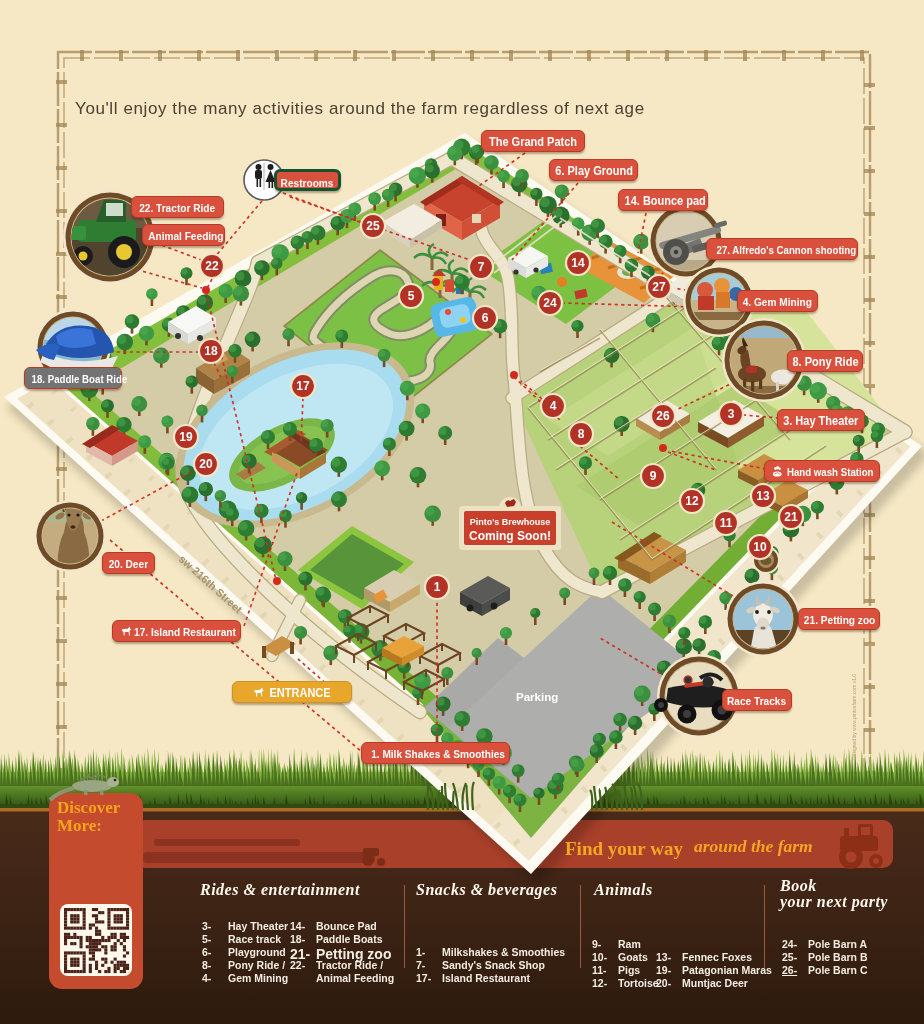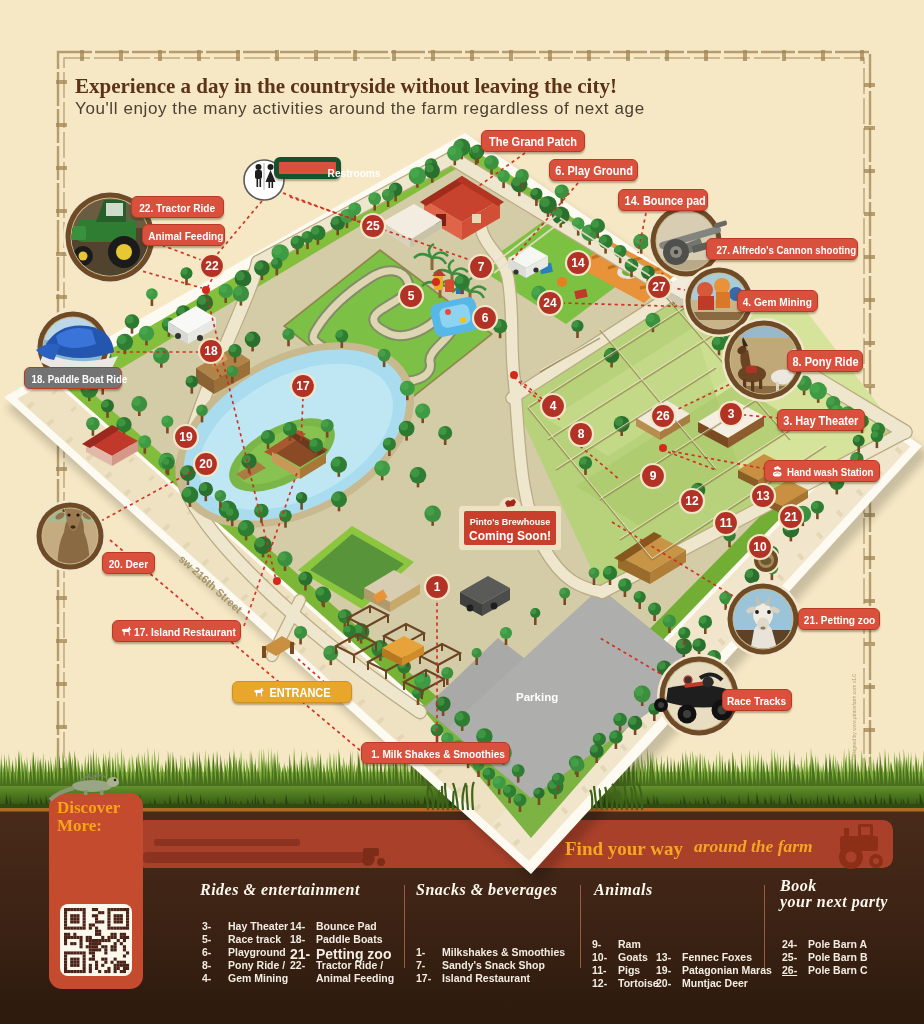--- a/index.html
+++ b/index.html
@@ -1682,21 +1682,20 @@
         <rect x="107.4" y="970.0" width="3.1" height="3.1"></rect>
         <rect x="116.7" y="966.9" width="3.1" height="3.1"></rect>
         <rect x="70.2" y="963.8" width="3.1" height="3.1"></rect>
         <rect x="82.6" y="908.0" width="3.1" height="3.1"></rect>
         <rect x="110.5" y="945.2" width="3.1" height="3.1"></rect>
         <rect x="113.6" y="942.1" width="3.1" height="3.1"></rect>
         <rect x="119.8" y="932.8" width="3.1" height="3.1"></rect>
       </g>
 </svg>
 
-<div style="position:absolute;left:75px;top:74px;font-family:'Liberation Serif',serif;font-weight:bold;font-size:21px;color:#5c3317;">Experience a day in the countryside without leaving the city!</div>
 
 <div style="position:absolute;left:75px;top:99px;font-size:17px;color:#4c4033;letter-spacing:0.6px;transform:scaleX(1.0);transform-origin:0 0;">You'll enjoy the many activities around the farm regardless of next age</div>
 
 <div style="position:absolute;left:516px;top:691px;color:#fff;font-weight:bold;font-size:11.5px;">Parking</div>
 
 <div style="position:absolute;left:481px;top:130px;width:104px;height:22px;background:#d9513c;border:1px solid #b83a26;border-radius:6px;box-shadow:0 2px 2px rgba(60,30,10,.35);color:#fff;font-weight:bold;font-size:12.5px;line-height:22px;text-align:center;white-space:nowrap;"><span style="display:inline-block;transform:scaleX(0.88);transform-origin:50% 50%;">The Grand Patch</span></div>
 <div style="position:absolute;left:549px;top:159px;width:89px;height:22px;background:#d9513c;border:1px solid #b83a26;border-radius:6px;box-shadow:0 2px 2px rgba(60,30,10,.35);color:#fff;font-weight:bold;font-size:12.5px;line-height:22px;text-align:center;white-space:nowrap;"><span style="display:inline-block;transform:scaleX(0.88);transform-origin:50% 50%;">6. Play Ground</span></div>
 <div style="position:absolute;left:618px;top:189px;width:90px;height:22px;background:#d9513c;border:1px solid #b83a26;border-radius:6px;box-shadow:0 2px 2px rgba(60,30,10,.35);color:#fff;font-weight:bold;font-size:12.5px;line-height:22px;text-align:center;white-space:nowrap;"><span style="display:inline-block;transform:scaleX(0.88);transform-origin:50% 50%;">14. Bounce pad</span></div>
 <div style="position:absolute;left:706px;top:238px;width:152px;height:22px;background:#d9513c;border:1px solid #b83a26;border-radius:6px;box-shadow:0 2px 2px rgba(60,30,10,.35);color:#fff;font-weight:bold;font-size:11px;line-height:22px;text-align:center;white-space:nowrap;"><span style="display:inline-block;transform:scaleX(0.88);transform-origin:50% 50%;">27. Alfredo's Cannon shooting</span></div>
 <div style="position:absolute;left:737px;top:290px;width:81px;height:22px;background:#d9513c;border:1px solid #b83a26;border-radius:6px;box-shadow:0 2px 2px rgba(60,30,10,.35);color:#fff;font-weight:bold;font-size:11.5px;line-height:22px;text-align:center;white-space:nowrap;"><span style="display:inline-block;transform:scaleX(0.88);transform-origin:50% 50%;">4. Gem Mining</span></div>
@@ -1715,21 +1714,21 @@
 <div style="position:absolute;left:112px;top:620px;width:129px;height:22px;background:#d9513c;border:1px solid #b83a26;border-radius:6px;box-shadow:0 2px 2px rgba(60,30,10,.35);color:#fff;font-weight:bold;font-size:11.5px;line-height:22px;text-align:center;white-space:nowrap;"><span style="display:inline-block;transform:scaleX(0.88);transform-origin:50% 50%;"><svg width="13" height="11" viewBox="0 0 13 11" style="vertical-align:-1px;margin-right:2px;">
           <path d="M1.2,4.6 Q1,3.1 2.5,2.9 L8.1,2.7 L9.5,0.7 L10.6,0.9 L10.3,2.5 L11.7,3.3 L11.4,4.3 L10.1,3.9 L9.9,5.3 L10.3,9.6 L9.3,9.6 L8.8,5.9 L4.5,6.1 L4.3,9.6 L3.3,9.6 L3.0,5.7 Q1.5,5.7 1.2,4.6 Z" fill="#fff"></path>
         </svg>17. Island Restaurant</span></div>
 <div style="position:absolute;left:232px;top:681px;width:120px;height:22px;background:#e8a62b;border:1px solid #cf9120;border-radius:6px;box-shadow:0 2px 2px rgba(60,30,10,.35);color:#fff;font-weight:bold;font-size:12.5px;line-height:22px;text-align:center;white-space:nowrap;"><span style="display:inline-block;transform:scaleX(0.88);transform-origin:50% 50%;"><svg width="13" height="11" viewBox="0 0 13 11" style="vertical-align:-1px;margin-right:2px;">
           <path d="M1.2,4.6 Q1,3.1 2.5,2.9 L8.1,2.7 L9.5,0.7 L10.6,0.9 L10.3,2.5 L11.7,3.3 L11.4,4.3 L10.1,3.9 L9.9,5.3 L10.3,9.6 L9.3,9.6 L8.8,5.9 L4.5,6.1 L4.3,9.6 L3.3,9.6 L3.0,5.7 Q1.5,5.7 1.2,4.6 Z" fill="#fff"></path>
         </svg>&nbsp;ENTRANCE</span></div>
 <div style="position:absolute;left:102px;top:552px;width:53px;height:22px;background:#d9513c;border:1px solid #b83a26;border-radius:6px;box-shadow:0 2px 2px rgba(60,30,10,.35);color:#fff;font-weight:bold;font-size:11.5px;line-height:22px;text-align:center;white-space:nowrap;"><span style="display:inline-block;transform:scaleX(0.88);transform-origin:50% 50%;">20. Deer</span></div>
 <div style="position:absolute;left:24px;top:367px;width:98px;height:22px;background:#737373;border:1px solid #b83a26;border-radius:6px;box-shadow:0 2px 2px rgba(60,30,10,.35);color:#fff;font-weight:bold;font-size:11px;line-height:22px;text-align:center;white-space:nowrap;"><span style="display:inline-block;transform:scaleX(0.88);transform-origin:50% 50%;">18. Paddle Boat Ride</span></div>
 <div style="position:absolute;left:131px;top:196px;width:93px;height:22px;background:#d9513c;border:1px solid #b83a26;border-radius:6px;box-shadow:0 2px 2px rgba(60,30,10,.35);color:#fff;font-weight:bold;font-size:11.5px;line-height:22px;text-align:center;white-space:nowrap;"><span style="display:inline-block;transform:scaleX(0.88);transform-origin:50% 50%;">22. Tractor Ride</span></div>
 <div style="position:absolute;left:142px;top:224px;width:83px;height:22px;background:#d9513c;border:1px solid #b83a26;border-radius:6px;box-shadow:0 2px 2px rgba(60,30,10,.35);color:#fff;font-weight:bold;font-size:11.5px;line-height:22px;text-align:center;white-space:nowrap;"><span style="display:inline-block;transform:scaleX(0.88);transform-origin:50% 50%;">Animal Feeding</span></div>
-<div style="position:absolute;left:274px;top:157px;width:67px;height:22px;background:#d9513c;border:5px solid #14532d;border-radius:6px;box-shadow:0 2px 2px rgba(60,30,10,.35);color:#fff;font-weight:bold;font-size:11.5px;line-height:22px;text-align:center;white-space:nowrap;padding-left:45px;"><span style="display:inline-block;transform:scaleX(0.88);transform-origin:50% 50%;">Restrooms</span></div>
+<div style="position:absolute;left:274px;top:169px;width:67px;height:22px;background:#d9513c;border:3px solid #14532d;border-radius:6px;box-shadow:0 2px 2px rgba(60,30,10,.35);color:#fff;font-weight:bold;font-size:11.5px;line-height:22px;text-align:center;white-space:nowrap;"><span style="display:inline-block;transform:scaleX(0.88);transform-origin:50% 50%;">Restrooms</span></div>
 
 <div style="position:absolute;left:57px;top:799px;font-family:'Liberation Serif',serif;font-weight:bold;font-size:17px;line-height:1.05;color:#f7a41d;">Discover<br>More:</div>
 
 <div style="position:absolute;left:565px;top:838px;font-family:'Liberation Serif',serif;font-weight:bold;font-size:19px;color:#f5a623;">Find your way</div>
 
 <div style="position:absolute;left:694px;top:836px;font-family:'Liberation Serif',serif;font-style:italic;font-weight:bold;font-size:17.5px;color:#f5a623;">around the farm</div>
 <div class="lh" style="left:200px;top:882px;">Rides &amp; entertainment</div>
     <div class="lh" style="left:416px;top:882px;">Snacks &amp; beverages</div>
     <div class="lh" style="left:594px;top:882px;">Animals</div>
     <div class="lh" style="left:780px;top:878px;">Book<br>your next party</div>

